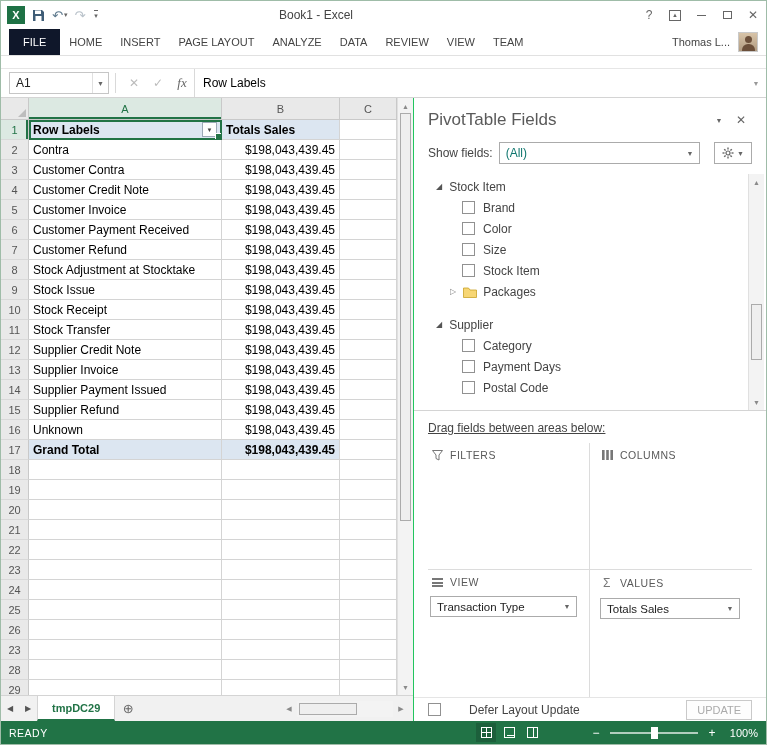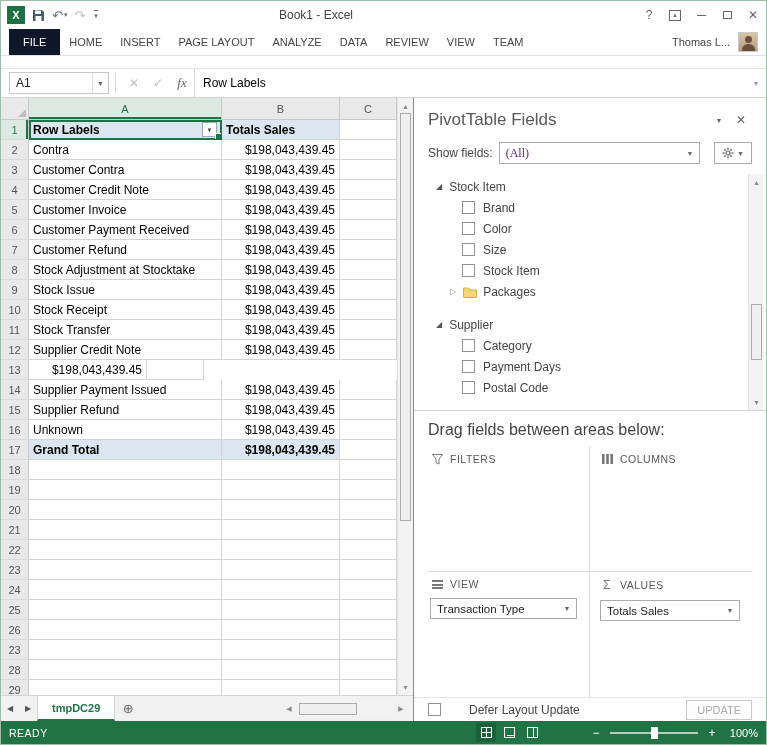--- a/index.html
+++ b/index.html
@@ -90,37 +90,37 @@
   .hthumb { position:absolute; top:2px; bottom:2px; left:2px; width:58px; background:#EFEFEF; border:1px solid #ABABAB; }
 
   
   .panel { flex:1; border-left:1px solid #22c55e; background:#fff; display:flex; flex-direction:column; overflow:hidden; }
   .p-head { display:flex; align-items:center; padding:12px 14px 6px; flex:none; }
   .p-title { flex:1; font-size:17px; color:#5A5A5A; }
   .p-head-ico { width:22px; display:flex; align-items:center; justify-content:center; color:#666; }
   .p-show { display:flex; align-items:center; gap:6px; padding:6px 14px 10px; flex:none; }
   .p-show-label { color:#444; font-size:12px; white-space:nowrap; }
   .dropdown { flex:1; height:22px; border:1px solid #ABABAB; display:flex; align-items:center; background:#fff; }
-  .dd-text { flex:1; padding-left:6px; font-size:12px; color:#701a75;font-family:Liberation Serif, serif; }
+  .dd-text { flex:1; padding-left:6px; font-size:12px; color:#0f766e; }
   .dd-arrow { width:18px; align-self:stretch; display:flex; align-items:center; justify-content:center; font-size:7px; color:#666; }
   .gearbtn { width:38px; height:22px; margin-left:8px; border:1px solid #ABABAB; display:flex; align-items:center; justify-content:center; gap:3px; background:#fff; }
   .p-listwrap { height:236px; flex:none; display:flex; padding-right:2px; }
   .field-list { flex:1; overflow:hidden; padding-top:2px; }
   .f-row { height:21px; display:flex; align-items:center; color:#444; font-size:12px; }
   .f-row.group { padding-left:22px; }
   .f-row.field { padding-left:48px; }
   .f-row.folder { padding-left:36px; }
   .f-row.gap { margin-top:12px; }
   .tri { font-size:8px; color:#555; margin-right:7px; flex:none; }
   .tri.c { color:#888; }
   .cb0 { width:13px; height:13px; border:1px solid #919191; background:#fff; margin-right:8px; flex:none; }
   .foldericon { margin-right:6px; display:flex; align-items:center; flex:none; }
   .p-list-scroll { width:16px; flex:none; background:#F3F3F3; border-left:1px solid #E0E0E0; display:flex; flex-direction:column; align-items:center; padding:1px 0; }
   .p-divider { height:1px; background:#D4D4D4; flex:none; }
-  .drag-hint { padding:10px 14px 6px; color:#444; font-size:16px; flex:none; }
+  .drag-hint { padding:10px 14px 6px; color:#444; font-size:12px; flex:none;text-decoration:underline; }
   .areas { flex:1; display:grid; grid-template-columns:1fr 1fr; grid-template-rows:1fr 1fr; margin:2px 14px 0; overflow:hidden; }
   .area { padding:6px 2px 0 2px; overflow:hidden; }
   .area.q-filters { border-right:1px solid #DCDCDC; border-bottom:1px solid #DCDCDC; }
   .area.q-columns { border-bottom:1px solid #DCDCDC; padding-left:10px; }
   .area.q-rows { border-right:1px solid #DCDCDC; }
   .area.q-values { padding-left:10px; }
   .area-hdr { display:flex; align-items:center; gap:6px; color:#595959; font-size:10.5px; letter-spacing:0.5px; }
   .area-ico { width:14px; display:flex; align-items:center; justify-content:center; color:#777; font-size:12px; }
   .rows-ico { display:inline-block; width:11px; height:9px; border-top:2px solid #777; border-bottom:2px solid #777; position:relative; }
   .rows-ico::after { content:""; position:absolute; left:0; right:0; top:2.5px; height:2px; background:#777; }
@@ -299,20 +299,21 @@
                 <div class="g-cell cc"></div>
               </div>
               <div class="g-row">
                 <div class="g-rowhdr">12</div>
                 <div class="g-cell ca">Supplier Credit Note</div>
                 <div class="g-cell cb val">$198,043,439.45</div>
                 <div class="g-cell cc"></div>
               </div>
               <div class="g-row">
                 <div class="g-rowhdr">13</div>
+                <div class="g-cell ca">Supplier Invoice</div>
                 <div class="g-cell cb val">$198,043,439.45</div>
                 <div class="g-cell cc"></div>
               </div>
               <div class="g-row">
                 <div class="g-rowhdr">14</div>
                 <div class="g-cell ca">Supplier Payment Issued</div>
                 <div class="g-cell cb val">$198,043,439.45</div>
                 <div class="g-cell cc"></div>
               </div>
               <div class="g-row">

